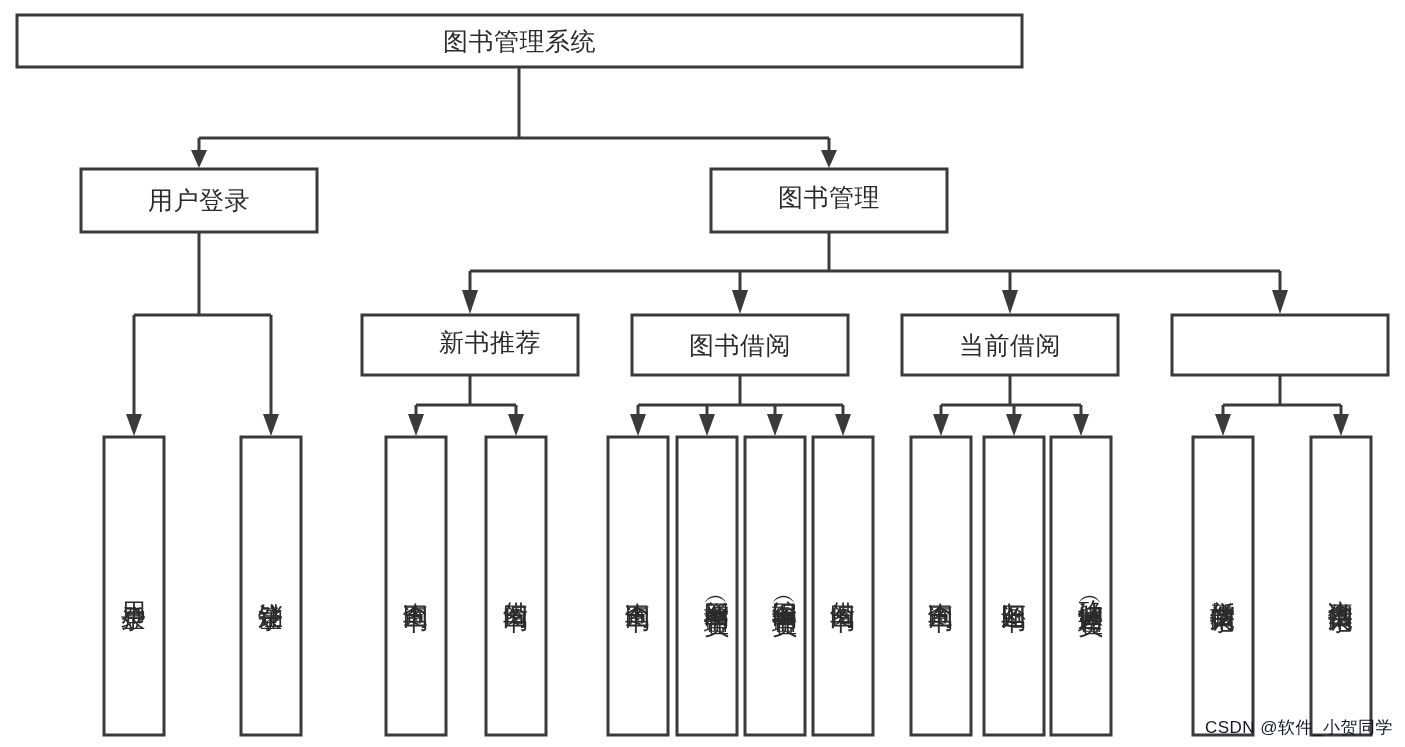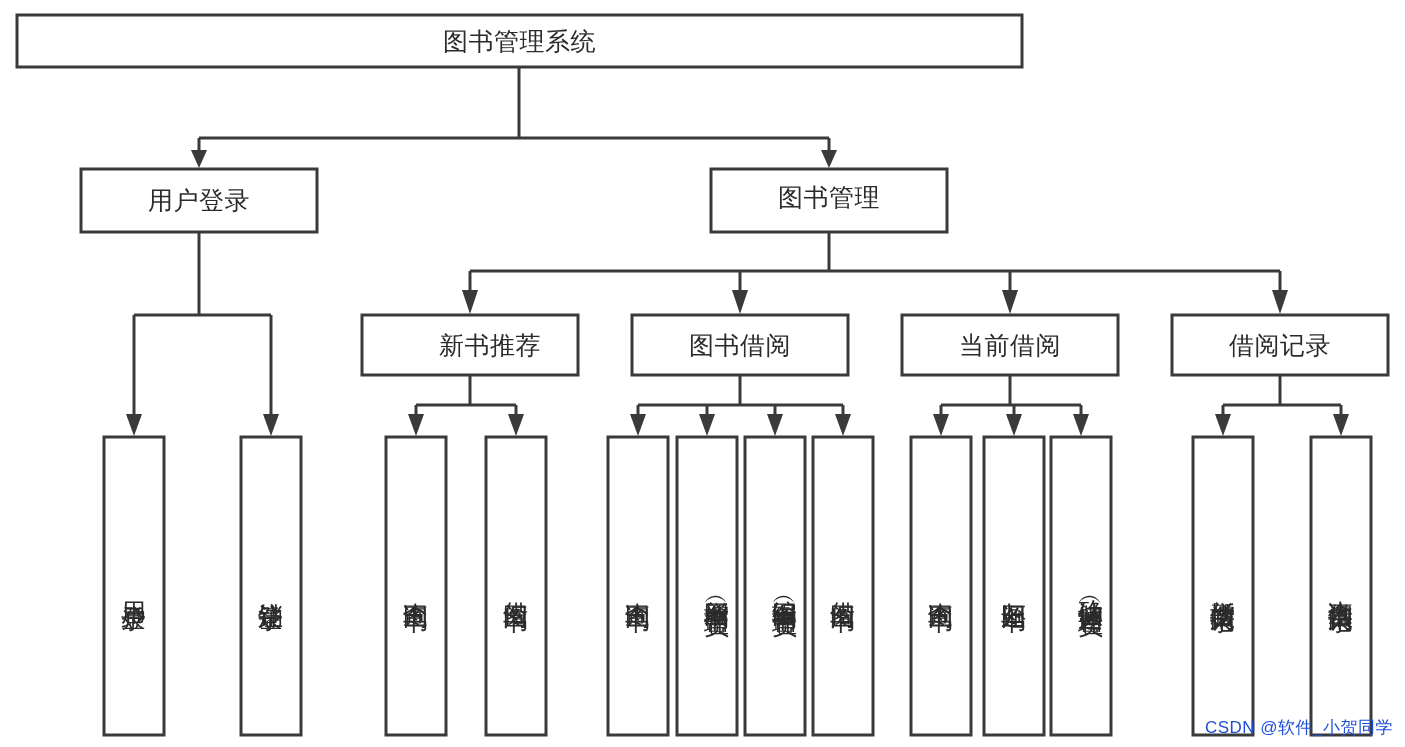--- a/index.html
+++ b/index.html
@@ -69,21 +69,21 @@
   }
   .node-label.vert.center {
     align-items: center;
     padding-top: 0;
   }
   .watermark {
     position: absolute;
     right: 12px;
     bottom: 8px;
     font-size: 17px;
-    color: #1d4ed8;
+    color: #0f172a;
     font-family: "Liberation Sans", "DejaVu Sans", sans-serif;
     letter-spacing: 0.5px;
     white-space: nowrap;
   }
 </style>
 </head>
 <body>
 
 <div id="canvas">
 
@@ -189,24 +189,23 @@
       <rect class="box-rect" x="1193" y="437" width="60" height="298"></rect>
       <rect class="box-rect" x="1311" y="437" width="60" height="298"></rect>
     </g>
   </svg>
 
   <div class="node-label horiz" style="left:17px; top:15px; width:1005px; height:52px;">图书管理系统</div>
 
   <div class="node-label horiz" style="left:81px; top:169px; width:236px; height:63px;">用户登录</div>
   <div class="node-label horiz" style="left:711px; top:169px; width:236px; height:56px;">图书管理</div>
 
-  <div class="node-label horiz" style="left:362px; top:315px; width:256px; height:60px;">新书推荐</div>
+  <div class="node-label horiz" style="left:362px; top:315px; width:256px; height:60px;font-family:Liberation Mono, monospace;">新书推荐</div>
   <div class="node-label horiz" style="left:902px; top:315px; width:216px; height:60px;">当前借阅</div>
   <div class="node-label horiz" style="left:632px; top:315px; width:216px; height:60px;">图书借阅</div>
-  <div class="node-label horiz" style="left:1172px; top:315px; width:216px; height:60px;">借阅记录</div>
 
   <div class="node-label vert center" style="left:104px; top:437px; width:60px; height:298px;">用户登录</div>
   <div class="node-label vert center" style="left:241px; top:437px; width:60px; height:298px;">注销登录</div>
 
   <div class="node-label vert center" style="left:386px; top:437px; width:60px; height:298px;">查询图书</div>
   <div class="node-label vert center" style="left:486px; top:437px; width:60px; height:298px;">借阅图书</div>
 
   <div class="node-label vert center" style="left:608px; top:437px; width:60px; height:298px;">查询图书</div>
   <div class="node-label vert" style="left:677px; top:437px; width:60px; height:298px;">新增图书（管理员）</div>
   <div class="node-label vert" style="left:745px; top:437px; width:60px; height:298px;">编辑图书（管理员）</div>

